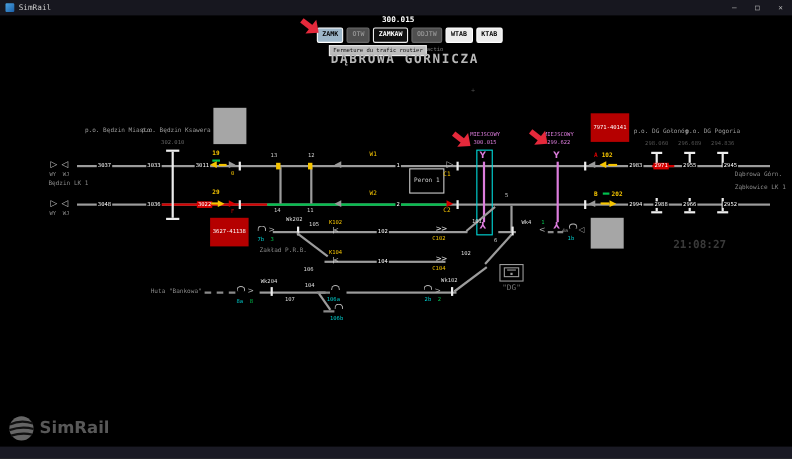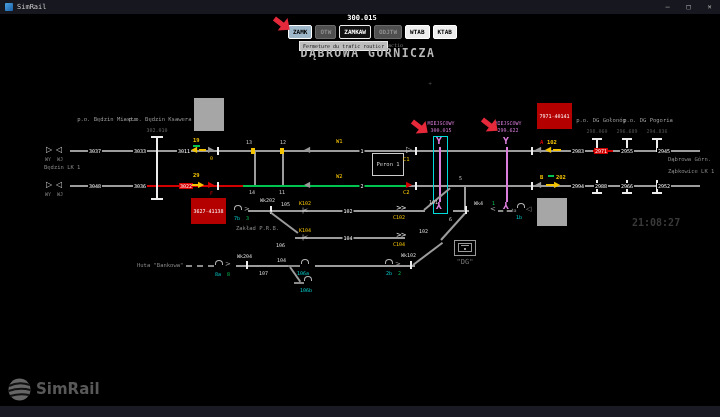--- a/index.html
+++ b/index.html
@@ -42,21 +42,21 @@
 .redarrow .hd{position:absolute;left:10px;top:0;width:0;height:0;border-left:9px solid #e5293b;border-top:8px solid transparent;border-bottom:8px solid transparent}
 .box{position:absolute;border:1px solid #ccc}
 .trainbox{position:absolute;width:35px;height:26px;background:#b50000;color:#fff;font-size:5px;display:flex;align-items:center;justify-content:center;line-height:1}
 .graybox{position:absolute;background:#a6a6a6}
 .cyanbox{position:absolute;border:1px solid #00dcdc}
 .bottombar{position:absolute;left:0;top:406px;width:720px;height:11px;background:#1a1a24}
 .logo{position:absolute;left:7px;top:377px;display:flex;align-items:center;gap:4px}
 .logotext{font-family:"DejaVu Sans",sans-serif;font-size:15px;font-weight:bold;color:#585858;line-height:1}
 .station{position:absolute;left:258px;top:48px;width:220px;text-align:center;font-size:11.5px;font-weight:bold;letter-spacing:1.5px;color:#b8b8b8;line-height:1}
 .km{position:absolute;left:330px;top:15px;width:64px;text-align:center;font-size:7px;font-weight:bold;color:#fff;line-height:1}
-.clock{position:absolute;left:632px;top:218px;font-size:10px;font-weight:bold;color:#3a3a3a;line-height:1}
+.clock{position:absolute;left:612px;top:218px;font-size:10px;font-weight:bold;color:#3a3a3a;line-height:1}
 .dgbox{position:absolute;border:1px solid #9a9a9a;background:#000}
 </style>
 </head>
 <body>
 
 <div id="root">
 
   <div class="titlebar">
     <div class="appicon"></div>
     <div class="apptitle">SimRail</div>

